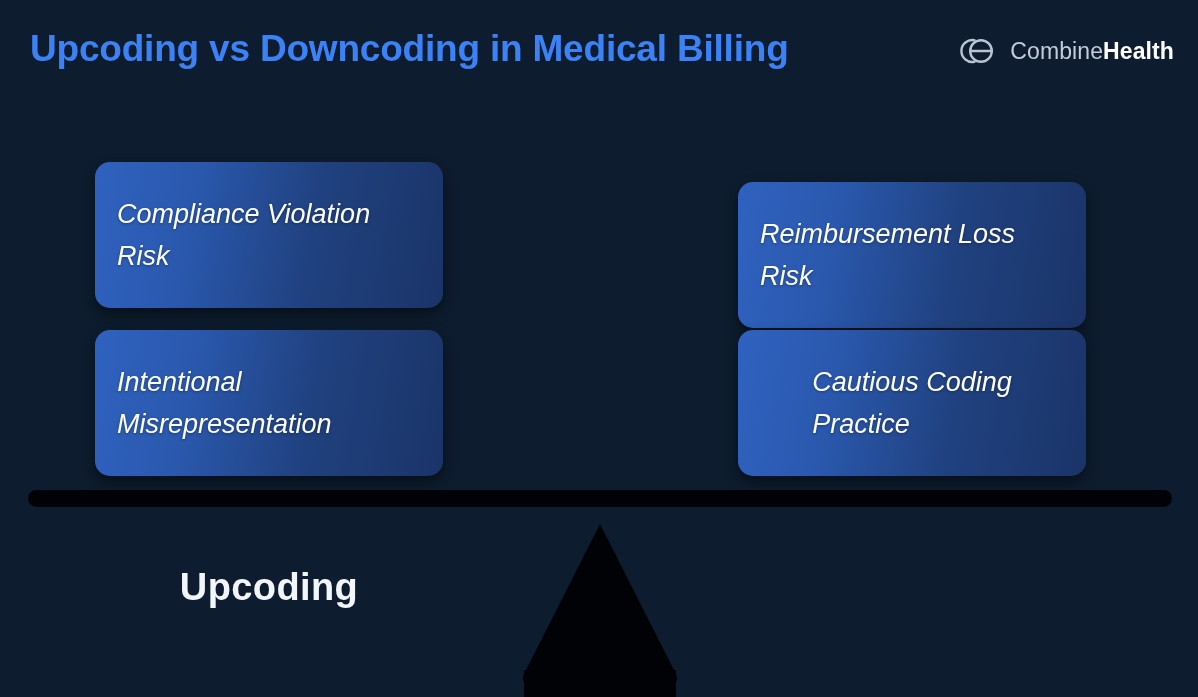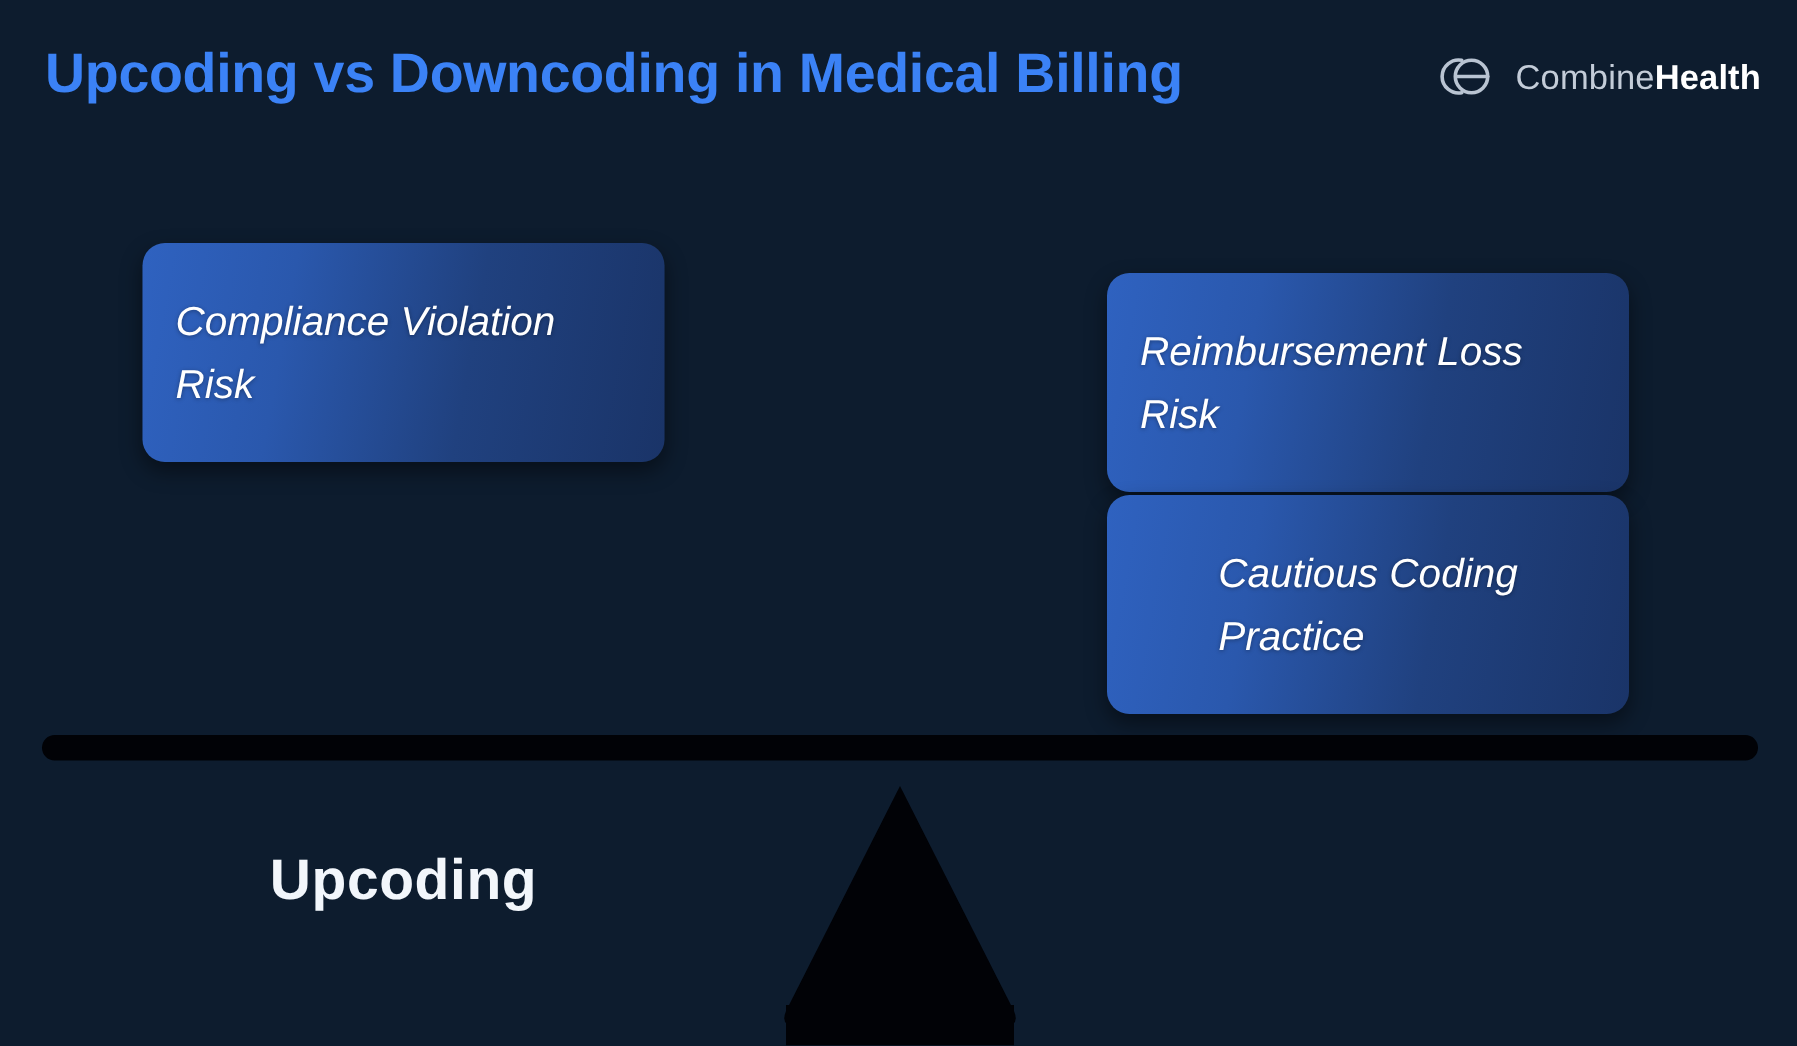--- a/index.html
+++ b/index.html
@@ -132,20 +132,24 @@
       </svg>
     </span>
     <span class="brand-name"><span>Combine</span><span class="bold">Health</span></span>
   </div>
 
   <div class="card card-left-top">
     <div class="card-text">Compliance Violation
 Risk</div>
   </div>
 
+  <div class="card card-left-bottom">
+    <div class="card-text">Intentional
+Misrepresentation</div>
+  </div>
 
   <div class="card card-right-top">
     <div class="card-text">Reimbursement Loss
 Risk</div>
   </div>
 
   <div class="card card-right-bottom">
     <div class="card-text">Cautious Coding
 Practice</div>
   </div>

